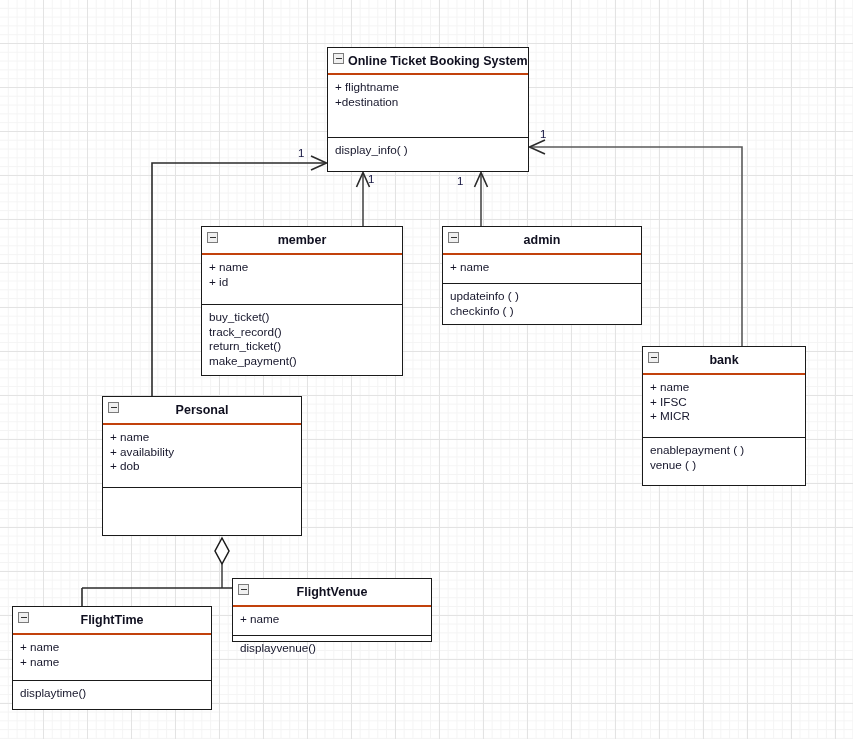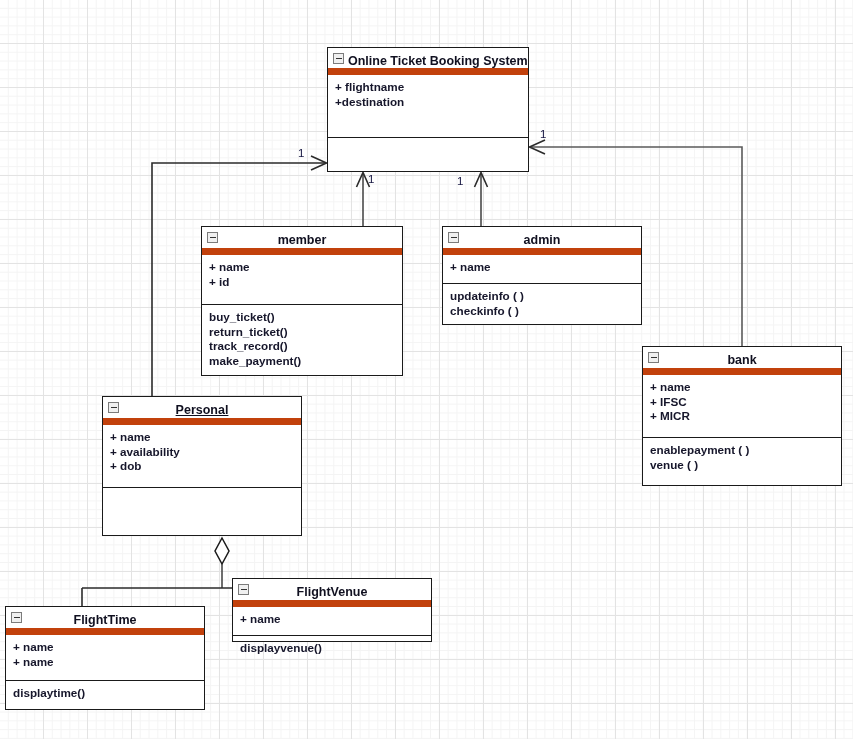--- a/index.html
+++ b/index.html
@@ -31,21 +31,21 @@
   }
   .uml-class {
     position: absolute;
     box-sizing: border-box;
     border: 1px solid #1a1a1a;
     background: #ffffff;
     z-index: 5;
   }
   .cls-header {
     position: relative;
-    border-bottom: 7px solid #c2410c;
+    border-bottom: 2px solid #c2410c;
     text-align: center;
     font-weight: bold;
     font-size: 12.5px;
     color: #101020;
     line-height: 1;
     padding: 7px 4px 7px 4px;
     box-sizing: border-box;
     white-space: nowrap;
   }
   .cls-header.left-title {
@@ -76,21 +76,20 @@
     padding: 5px 6px 5px 7px;
     font-size: 11.7px;
     color: #16162b;
     line-height: 14.6px;
   }
   .cls-section.attrs {
     border-bottom: 1px solid #1a1a1a;
   }
   .cls-section .row {
     white-space: nowrap;
-    font-weight: bold;
   }
   .mult-label {
     position: absolute;
     font-size: 11.5px;
     color: #161642;
     font-family: "Liberation Sans", sans-serif;
     z-index: 6;
     line-height: 1;
   }
 </style>
@@ -132,82 +131,85 @@
 
   <div class="uml-class" style="left:327px; top:47px; width:202px; height:125px;">
     <div class="cls-header left-title" style="height:27px;">
       <span class="collapse-icon"></span>
       <span>Online Ticket Booking System</span>
     </div>
     <div class="cls-section attrs" style="height:63px;">
       <div class="row">+ flightname</div>
       <div class="row">+destination</div>
     </div>
+    <div class="cls-section methods">
+      <div class="row">display_info( )</div>
+    </div>
   </div>
 
   <div class="uml-class" style="left:201px; top:226px; width:202px; height:150px;">
     <div class="cls-header" style="height:28px;">
       <span class="collapse-icon"></span>
       <span>member</span>
     </div>
     <div class="cls-section attrs" style="height:50px;">
       <div class="row">+ name</div>
       <div class="row">+ id</div>
     </div>
     <div class="cls-section methods">
       <div class="row">buy_ticket()</div>
+      <div class="row">track_record()</div>
       <div class="row">return_ticket()</div>
-      <div class="row">track_record()</div>
       <div class="row">make_payment()</div>
     </div>
   </div>
 
   <div class="uml-class" style="left:442px; top:226px; width:200px; height:99px;">
     <div class="cls-header" style="height:28px;">
       <span class="collapse-icon"></span>
       <span>admin</span>
     </div>
     <div class="cls-section attrs" style="height:29px;">
       <div class="row">+ name</div>
     </div>
     <div class="cls-section methods">
       <div class="row">updateinfo ( )</div>
       <div class="row">checkinfo ( )</div>
     </div>
   </div>
 
-  <div class="uml-class" style="left:642px; top:346px; width:200px; height:140px;">
+  <div class="uml-class" style="left:642px; top:346px; width:164px; height:140px;">
     <div class="cls-header" style="height:28px;">
       <span class="collapse-icon"></span>
       <span>bank</span>
     </div>
     <div class="cls-section attrs" style="height:63px;">
       <div class="row">+ name</div>
       <div class="row">+ IFSC</div>
       <div class="row">+ MICR</div>
     </div>
     <div class="cls-section methods">
       <div class="row">enablepayment ( )</div>
       <div class="row">venue ( )</div>
     </div>
   </div>
 
   <div class="uml-class" style="left:102px; top:396px; width:200px; height:140px;">
-    <div class="cls-header" style="height:28px;text-decoration:underline;">
+    <div class="cls-header" style="height:28px;">
       <span class="collapse-icon"></span>
       <span>Personal</span>
     </div>
     <div class="cls-section attrs" style="height:63px;">
       <div class="row">+ name</div>
       <div class="row">+ availability</div>
       <div class="row">+ dob</div>
     </div>
   </div>
 
-  <div class="uml-class" style="left:5px; top:606px; width:200px; height:104px;">
+  <div class="uml-class" style="left:12px; top:606px; width:200px; height:104px;">
     <div class="cls-header" style="height:28px;">
       <span class="collapse-icon"></span>
       <span>FlightTime</span>
     </div>
     <div class="cls-section attrs" style="height:46px;">
       <div class="row">+ name</div>
       <div class="row">+ name</div>
     </div>
     <div class="cls-section methods">
       <div class="row">displaytime()</div>

